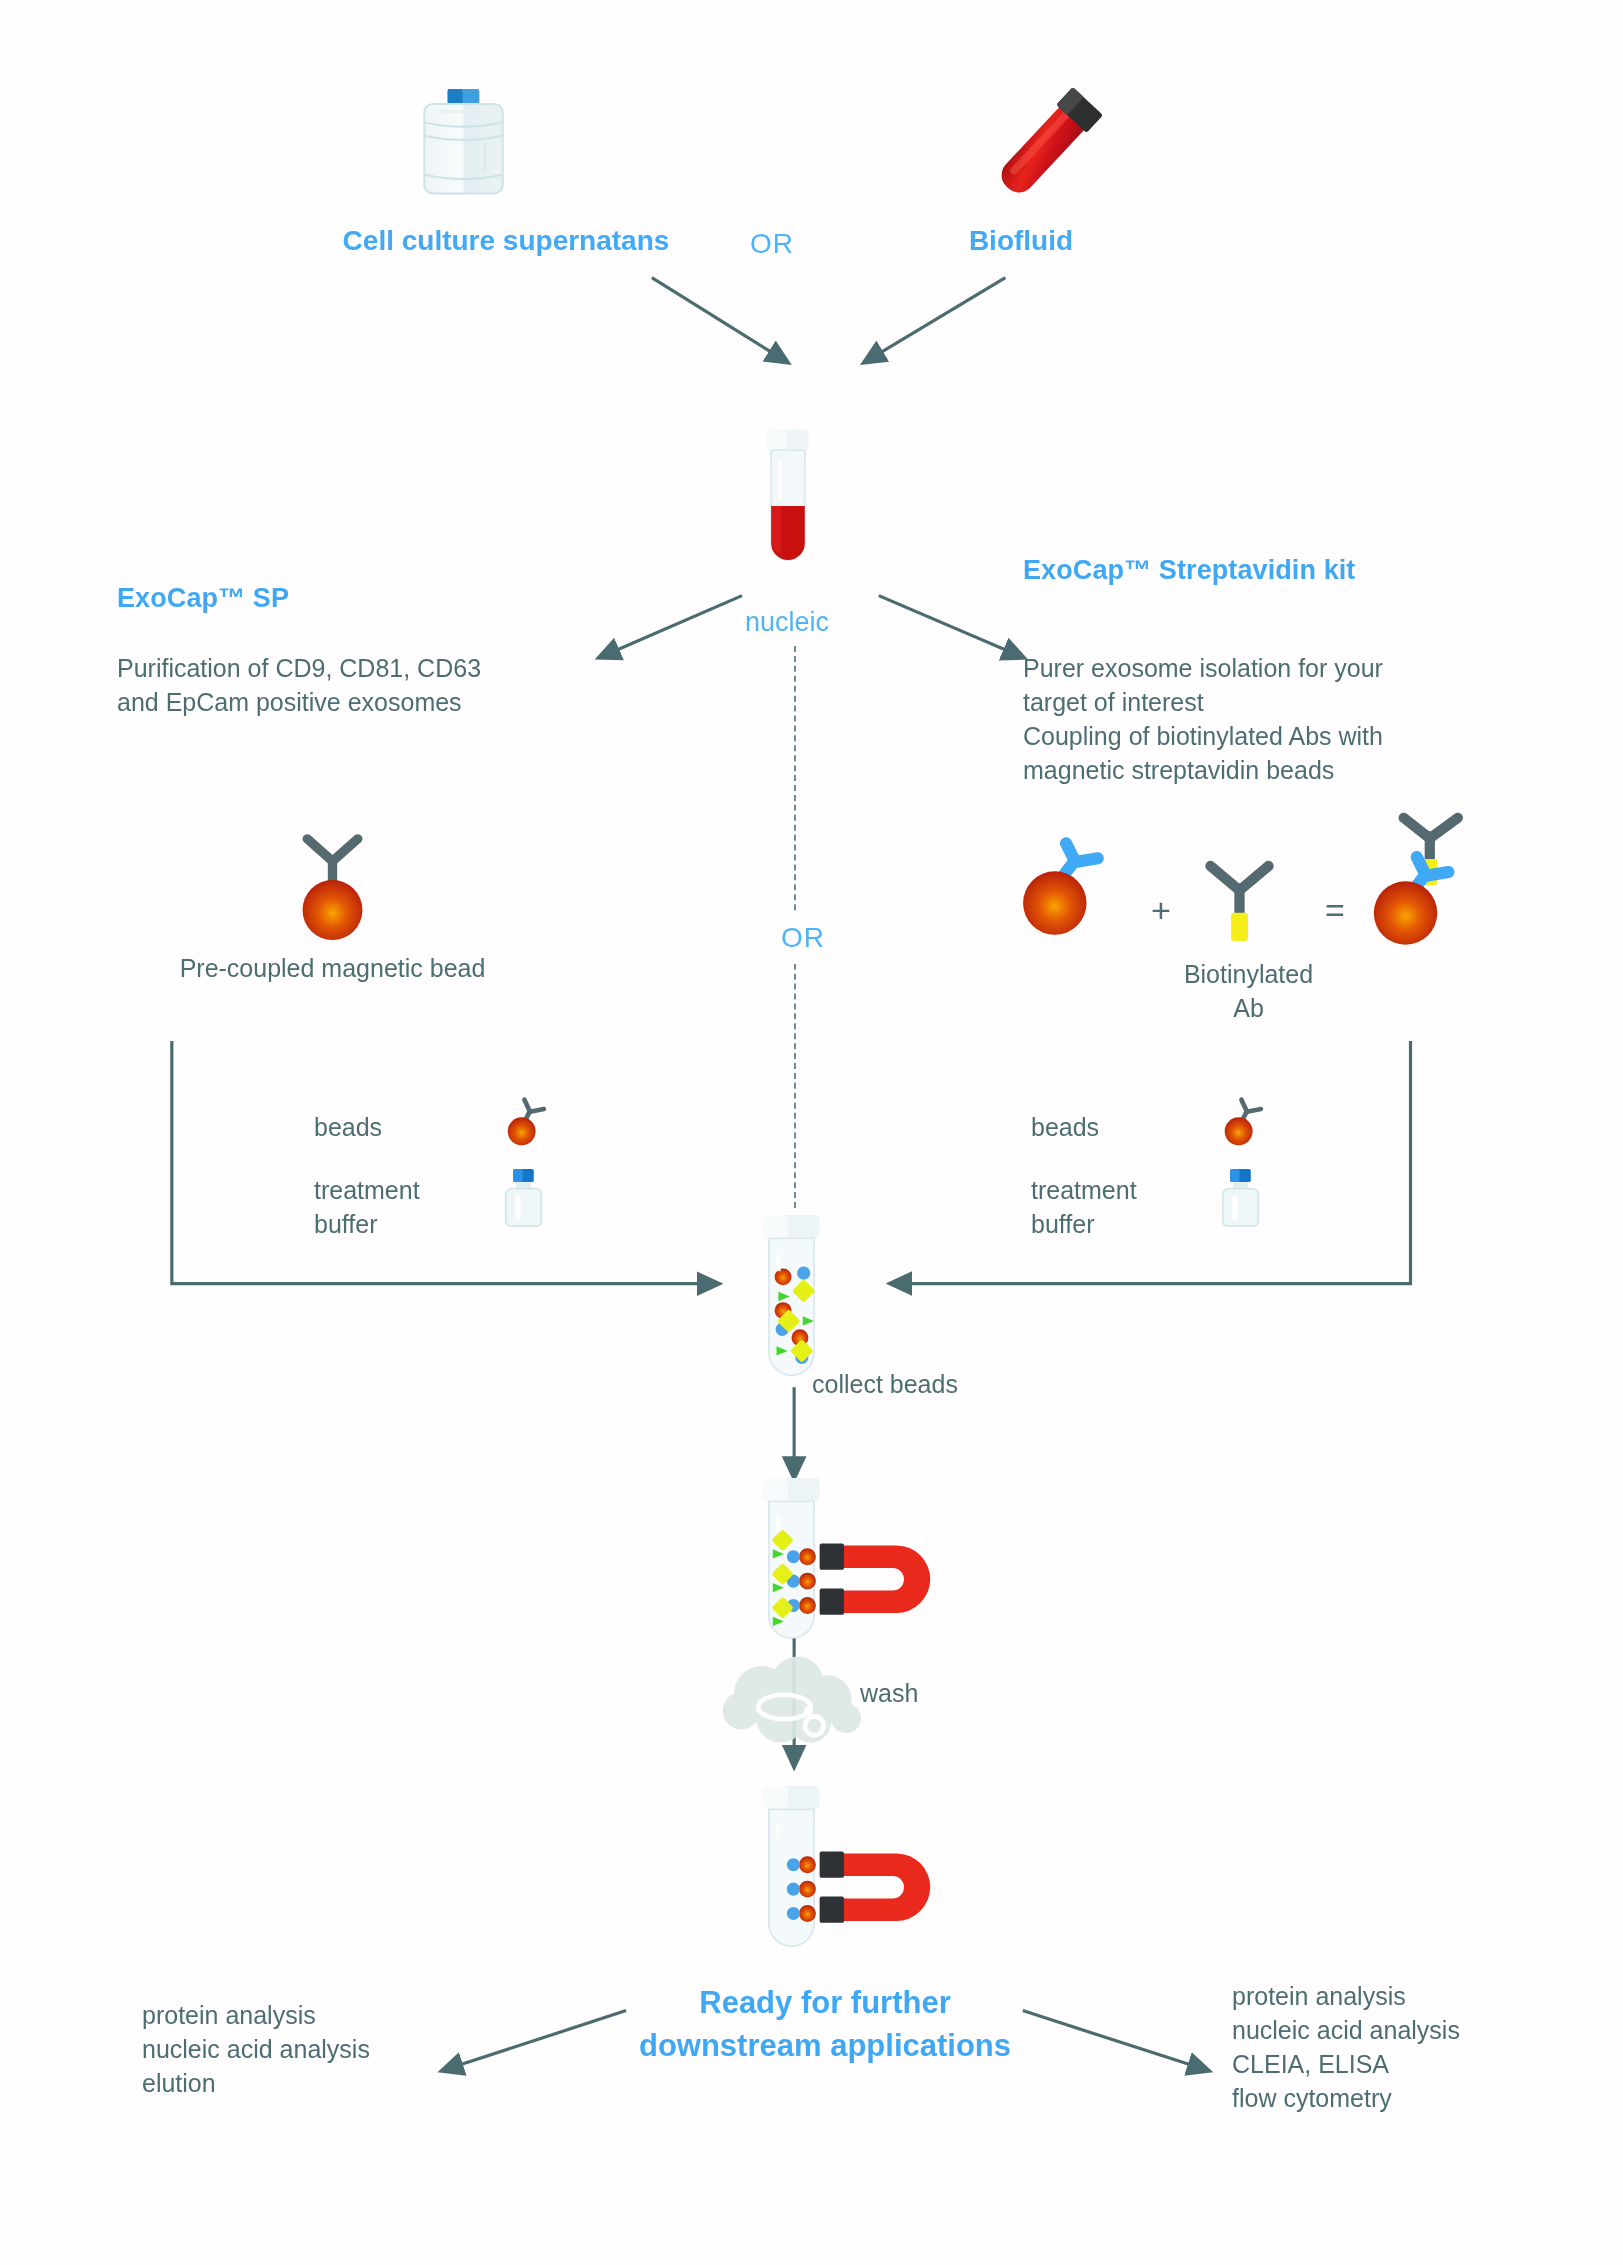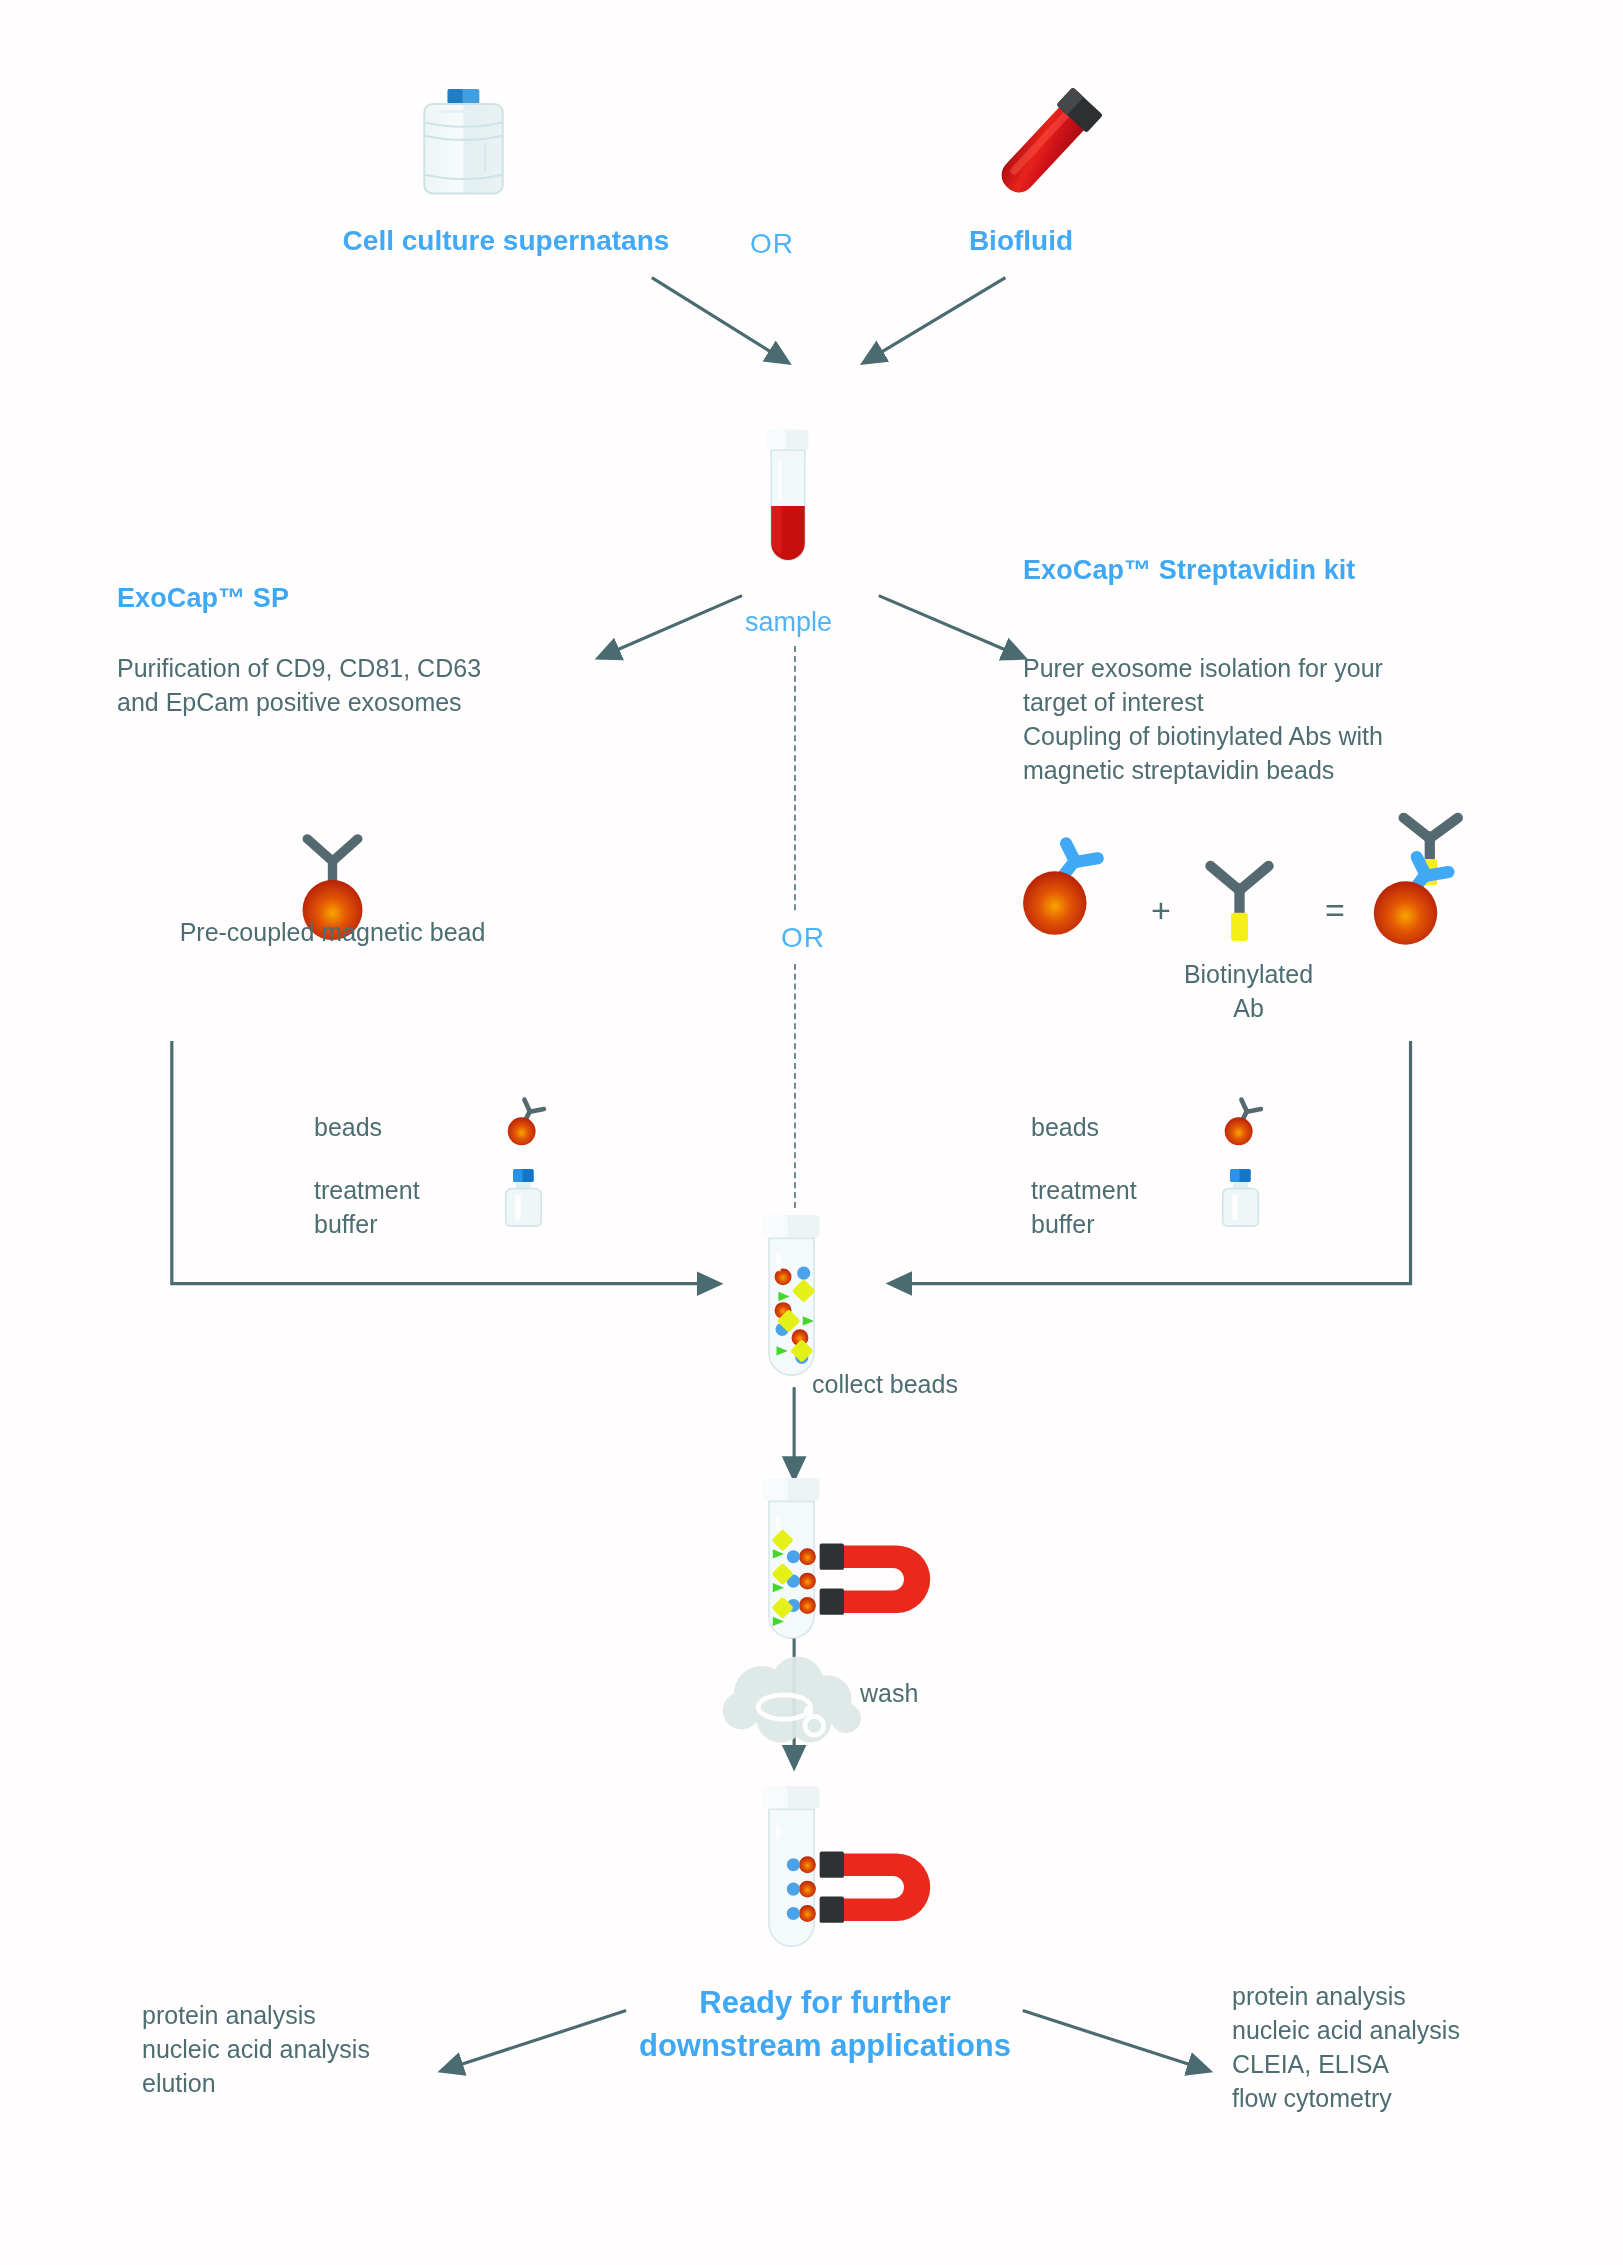--- a/index.html
+++ b/index.html
@@ -93,21 +93,21 @@
     <svg width="54" height="141" viewBox="0 0 58 150">
       <rect x="7" y="0" width="44" height="22" rx="4" fill="#edf4f6"></rect>
       <rect x="7" y="0" width="20" height="22" rx="4" fill="#f7fbfc"></rect>
       <rect x="10" y="22" width="38" height="8" fill="#dbe9ed"></rect>
       <path d="M11 22 h36 v100 a18 18 0 0 1 -36 0 z" fill="#f2f8fa" stroke="#dbe9ed" stroke-width="2"></path>
       <path d="M11 82 h36 v40 a18 18 0 0 1 -36 0 z" fill="#c8110f"></path>
       <path d="M11 82 h11 v52 a18 18 0 0 1 -11 -12 z" fill="#e02020" opacity=".6"></path>
       <line x1="20" y1="34" x2="20" y2="76" stroke="#ffffff" stroke-width="4" opacity=".85"></line>
     </svg>
   </div>
-  <div class="abs sample-lbl" style="left:745px;top:607px;">sample</div>
+  <div class="abs sample-lbl" style="left:745px;top:607px;">nucleic</div>
 
   <svg class="arrow-svg" style="left:581px;top:590px;" width="169" height="84" viewBox="0 0 180 90">
     <line x1="172" y1="6" x2="20" y2="72" stroke="#4a6b70" stroke-width="3.4" marker-end="url(#ah)"></line>
   </svg>
   <svg class="arrow-svg" style="left:871px;top:590px;" width="178" height="84" viewBox="0 0 190 90">
     <line x1="8" y1="6" x2="162" y2="72" stroke="#4a6b70" stroke-width="3.4" marker-end="url(#ah)"></line>
   </svg>
 
   <div class="abs" style="left:794px;top:646px;width:0;height:562px;border-left:2.8px dashed #6d8c91;"></div>
   <div class="abs or-lbl" style="left:766px;top:913px;background:#fffdfd;padding:9.4px 15px;">OR</div>
@@ -126,21 +126,21 @@
         </radialGradient>
       </defs>
       <g stroke="#546a70" stroke-width="10" stroke-linecap="round" fill="none">
         <line x1="55" y1="72" x2="55" y2="42"></line>
         <line x1="55" y1="44" x2="28" y2="20"></line>
         <line x1="55" y1="44" x2="82" y2="20"></line>
       </g>
       <circle cx="55" cy="96" r="32" fill="url(#beadG)"></circle>
     </svg>
   </div>
-  <div class="abs lbl lbl-c" style="left:117px;top:916px;width:431px;">Pre-coupled magnetic bead</div>
+  <div class="abs lbl lbl-c" style="left:117px;top:952px;width:431px;">Pre-coupled magnetic bead</div>
 
   <div class="abs lbl" style="left:314px;top:1111px;">beads</div>
   <div class="abs" style="left:499px;top:1096px;">
     <svg width="49" height="52" viewBox="0 0 52 56">
       <g stroke="#546a70" stroke-width="5" stroke-linecap="round" fill="none">
         <line x1="26" y1="30" x2="33" y2="16"></line>
         <line x1="33" y1="17" x2="27" y2="4"></line>
         <line x1="33" y1="17" x2="48" y2="14"></line>
       </g>
       <circle cx="24" cy="38" r="15" fill="url(#beadG)"></circle>

